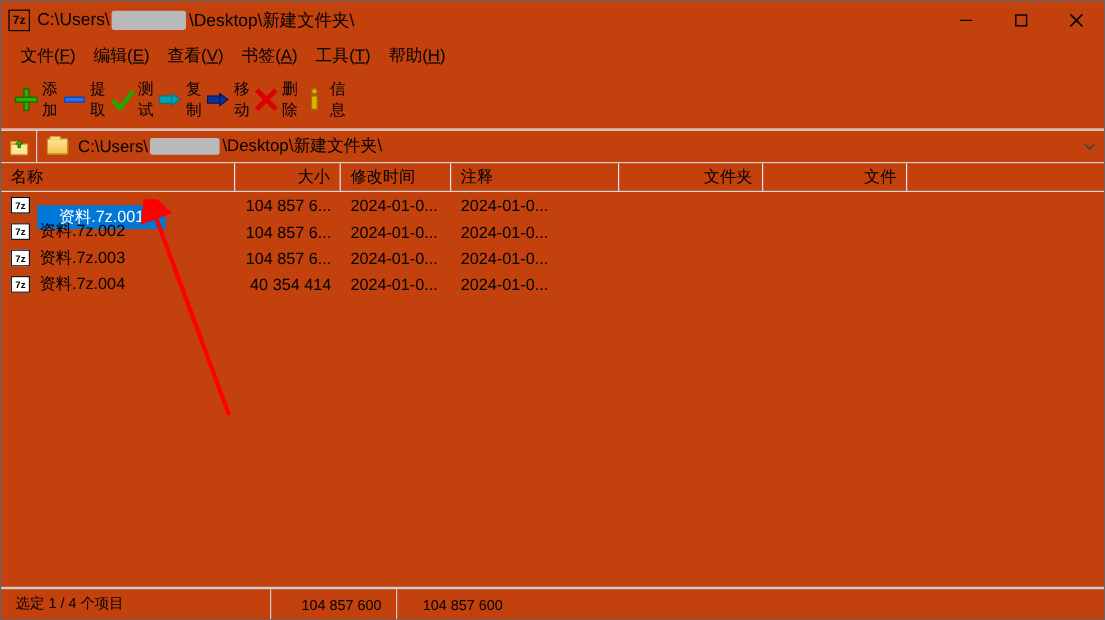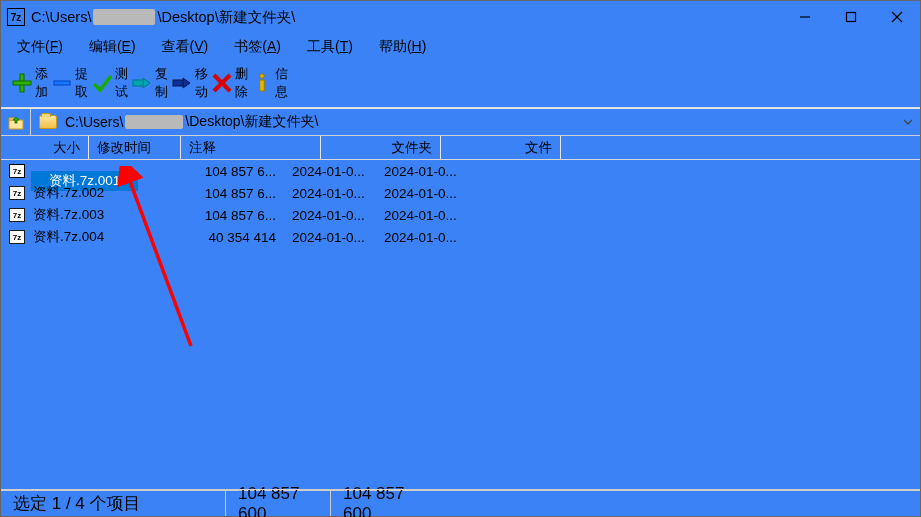--- a/index.html
+++ b/index.html
@@ -6,21 +6,21 @@
   html, body {
     margin: 0; padding: 0;
     font-family: "Microsoft YaHei", "Segoe UI", sans-serif;
     font-size: 14px;
     background: #555; 
     width: 921px; height: 517px;
     overflow: hidden;
   }
   .window {
     width: 921px; height: 517px;
-    background: #3b82f6;
+    background: #c2410c;
     border: 1px solid #666;
     display: flex;
     flex-direction: column;
     box-shadow: 0 8px 24px rgba(0,0,0,.35);
   }
   
   .titlebar {
     height: 32px;
     display: flex;
     align-items: center;
@@ -49,21 +49,21 @@
     display:flex;align-items:center;justify-content:center;
     font-size:14px;
   }
   .wincontrols .btn svg { display:block; }
   
   .menubar {
     height:28px;
     display:flex;
     align-items:center;
     padding-left:10px;
-    gap:14px;
+    gap:3px;
     font-size:14px;
   }
   .menubar .menuitem { padding:2px 6px; }
   .menubar .menuitem u{ text-decoration: underline; }
   
   .toolbar {
     display:flex;
     padding:4px 10px 6px 10px;
     gap:6px;
     border-bottom:1px solid #dcdcdc;
@@ -184,21 +184,21 @@
   .arrow-annot{
     position:absolute;
     pointer-events:none;
   }
   
   .statusbar{
     height:26px;
     display:flex;
     align-items:center;
     border-top:1px solid #ccc;
-    font-size:17px;
+    font-size:12px;
   }
   .statusbar .seg{
     padding:0 12px;
     height:100%;
     display:flex;align-items:center;
     border-right:1px solid #ccc;
   }
   .statusbar .seg:last-child{border-right:none;}
 </style>
 </head>
@@ -320,20 +320,21 @@
     </div>
     <div class="chev">
       <svg width="10" height="10" viewBox="0 0 10 10">
           <polyline points="1,3 5,7 9,3" fill="none" stroke="#444" stroke-width="1.3"></polyline>
         </svg>
     </div>
   </div>
 
   <div class="listwrap">
     <div class="colheads">
+      <div class="ch c-name">名称</div>
       <div class="ch c-size">大小</div>
       <div class="ch c-mtime">修改时间</div>
       <div class="ch c-comment">注释</div>
       <div class="ch c-folder">文件夹</div>
       <div class="ch c-file">文件</div>
     </div>
     <div class="rows" id="rows">
 
     <div class="row selected">
           <div class="cell c-name nm">

